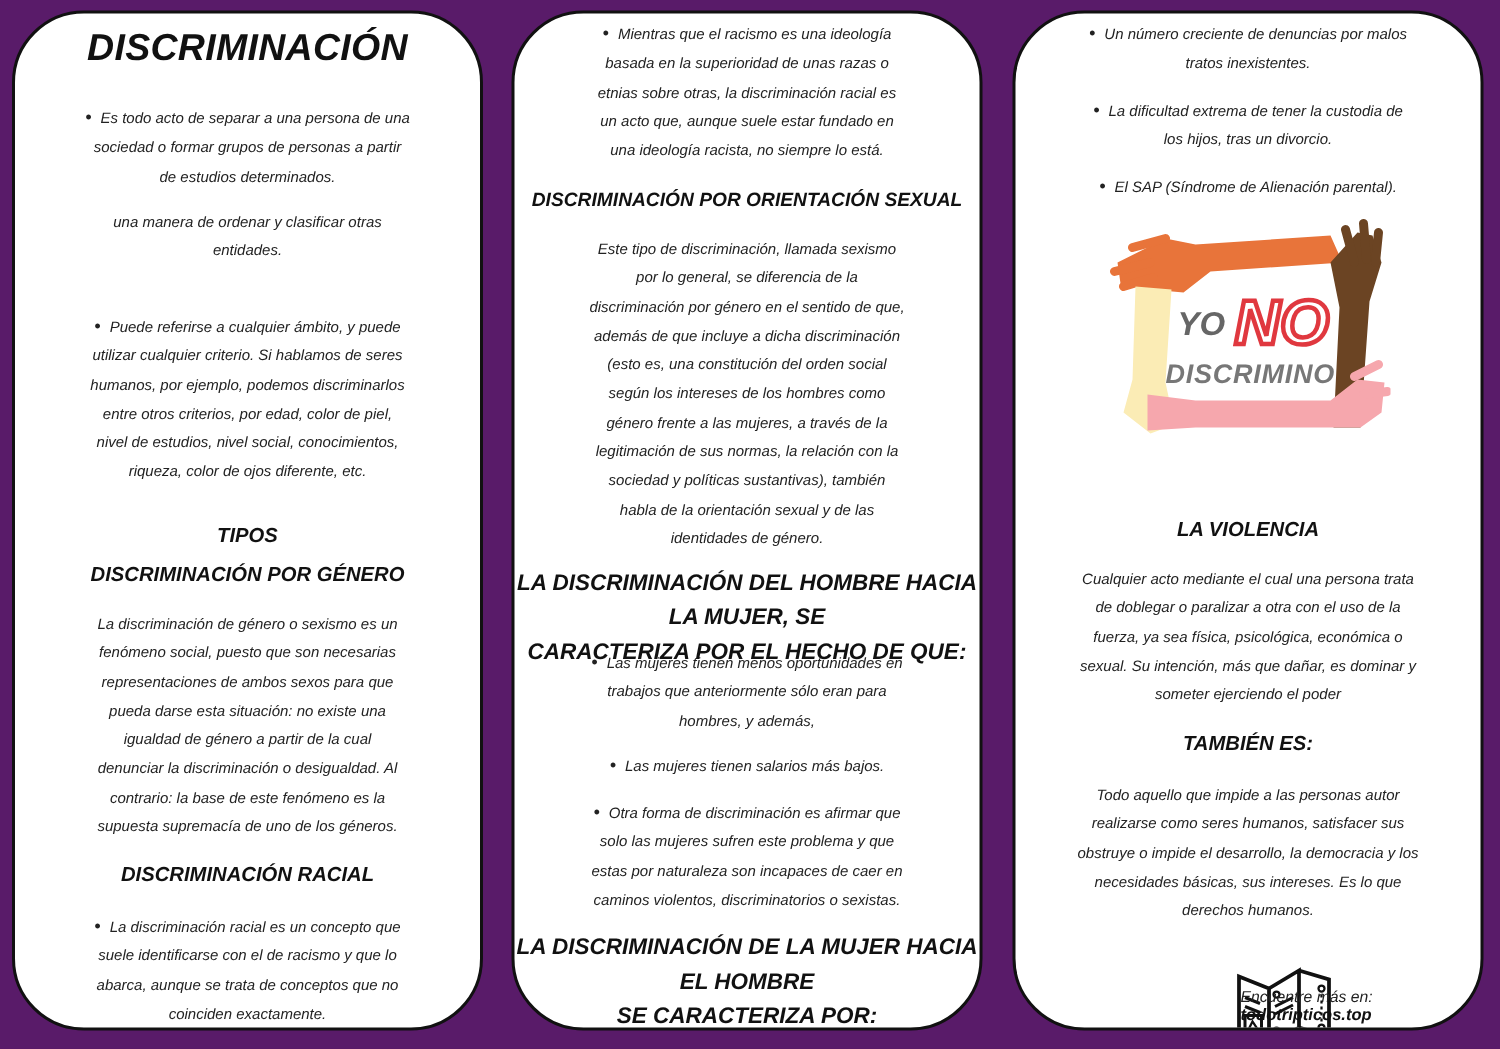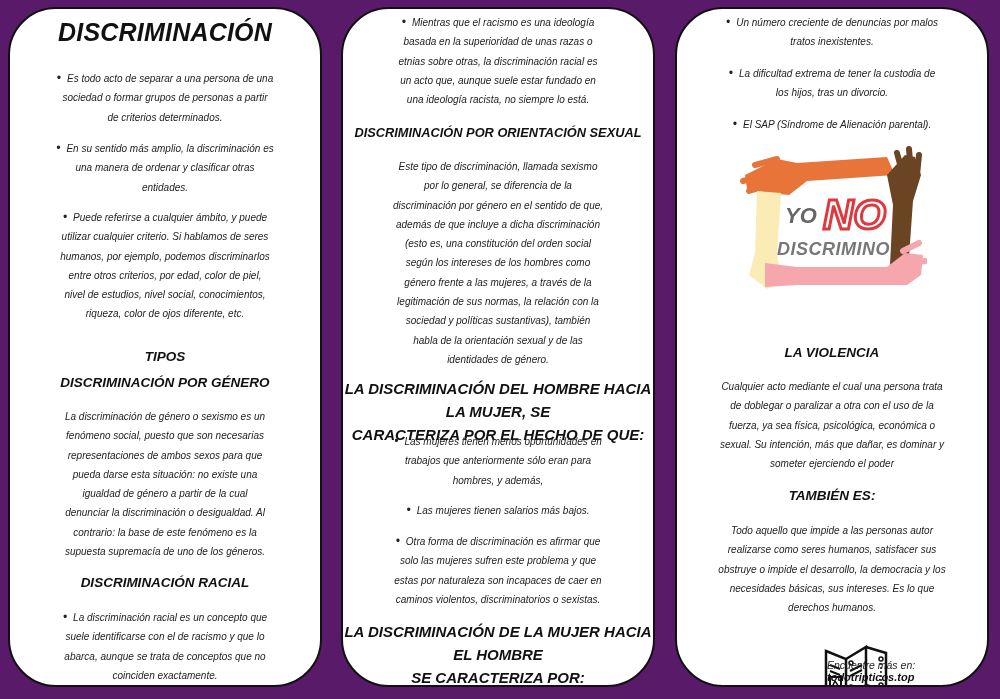--- a/index.html
+++ b/index.html
@@ -30,24 +30,23 @@
   </style>
 </head>
 <body>
 
 <div class="panel" id="p1">
   <h1 class="abs title" style="top:9px;">DISCRIMINACIÓN</h1>
 
   <div class="abs txt pad" style="top:60px;">
     <div class="bul">Es todo acto de separar a una persona de una</div>
     <div>sociedad o formar grupos de personas a partir</div>
-    <div>de criterios determinados.</div>
+    <div>de estudios determinados.</div>
   </div>
   <div class="abs txt pad" style="top:130px;">
-    <div class="bul">En su sentido más amplio, la discriminación es</div>
     <div>una manera de ordenar y clasificar otras</div>
     <div>entidades.</div>
   </div>
   <div class="abs txt pad" style="top:199px;">
     <div class="bul">Puede referirse a cualquier ámbito, y puede</div>
     <div>utilizar cualquier criterio. Si hablamos de seres</div>
     <div>humanos, por ejemplo, podemos discriminarlos</div>
     <div>entre otros criterios, por edad, color de piel,</div>
     <div>nivel de estudios, nivel social, conocimientos,</div>
     <div>riqueza, color de ojos diferente, etc.</div>

